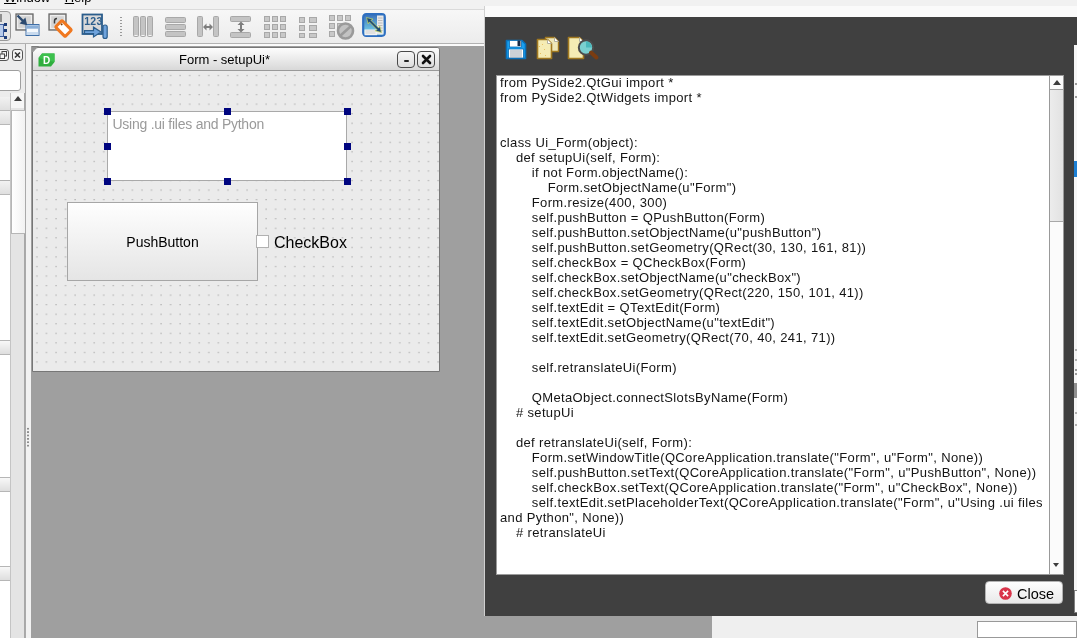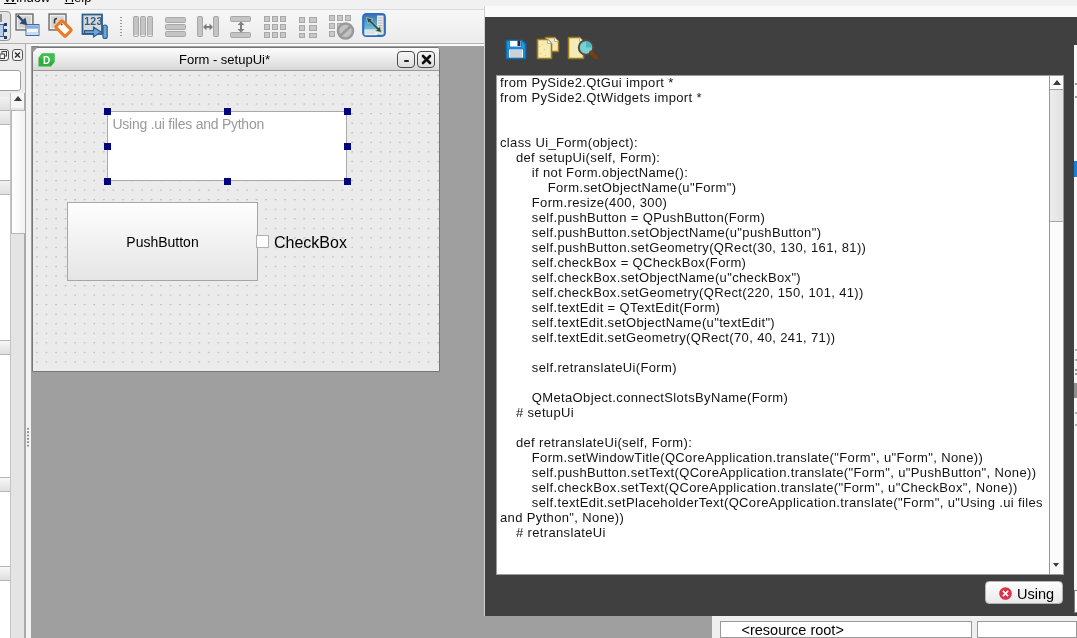--- a/index.html
+++ b/index.html
@@ -312,28 +312,25 @@
       <div class="abs" style="left:0;top:14px;width:13px;height:132px;background:linear-gradient(90deg,#ececec,#e2e2e2);border-bottom:1px solid #a8a8a8;"></div>
       <div class="abs" style="left:3px;top:487px;width:0;height:0;border-left:3.5px solid transparent;border-right:3.5px solid transparent;border-top:4.5px solid #3c3c3c;"></div>
     </div>
   </div>
 
   <div class="abs" style="left:501px;top:575px;width:78px;height:23px;background:linear-gradient(#fefefe,#e9e9e9);border:1px solid #b3b3b3;border-radius:4px;">
     <svg class="abs" style="left:13px;top:5px" width="13" height="13" viewBox="0 0 13 13">
       <circle cx="6.5" cy="6.5" r="6.3" fill="#d9344a"></circle>
       <path d="M3.9,3.9 L9.1,9.1 M9.1,3.9 L3.9,9.1" stroke="#fff" stroke-width="1.6"></path>
     </svg>
-    <div class="abs" style="left:31px;top:3.5px;font-size:14.5px;color:#000;">Using</div>
+    <div class="abs" style="left:31px;top:3.5px;font-size:14.5px;color:#000;">Close</div>
   </div>
 </div>
 
 <div class="abs" id="resource" style="left:712px;top:616px;width:365px;height:22px;background:#efefef;">
-  <div class="abs" style="left:8px;top:5px;width:252px;height:17px;background:#fff;border:1px solid #999;">
-    <div class="abs" style="left:20.5px;top:0px;font-size:14.5px;color:#000;">&lt;resource root&gt;</div>
-  </div>
   <div class="abs" style="left:265px;top:5px;width:100px;height:17px;background:#fff;border:1px solid #999;"></div>
 </div>
 
 <div class="abs" id="rightstrip">
   <div class="abs" style="left:1073.5px;top:45px;width:3.5px;height:545px;background:#f6f6f6;"></div>
   <div class="abs" style="left:1075px;top:83px;width:2px;height:2px;background:#9a9a9a;"></div>
   <div class="abs" style="left:1075px;top:96px;width:2px;height:2px;background:#9a9a9a;"></div>
   <div class="abs" style="left:1074px;top:161px;width:3px;height:16px;background:#1c7fd4;"></div>
   <div class="abs" style="left:1075px;top:349px;width:2px;height:2px;background:#b0b0b0;"></div>
   <div class="abs" style="left:1075px;top:359px;width:2px;height:2px;background:#b0b0b0;"></div>

